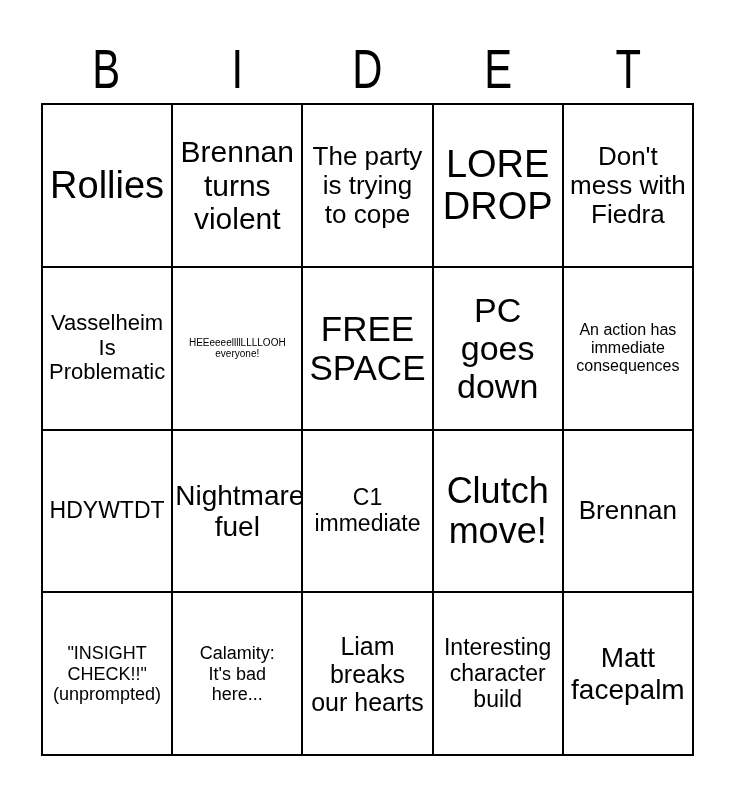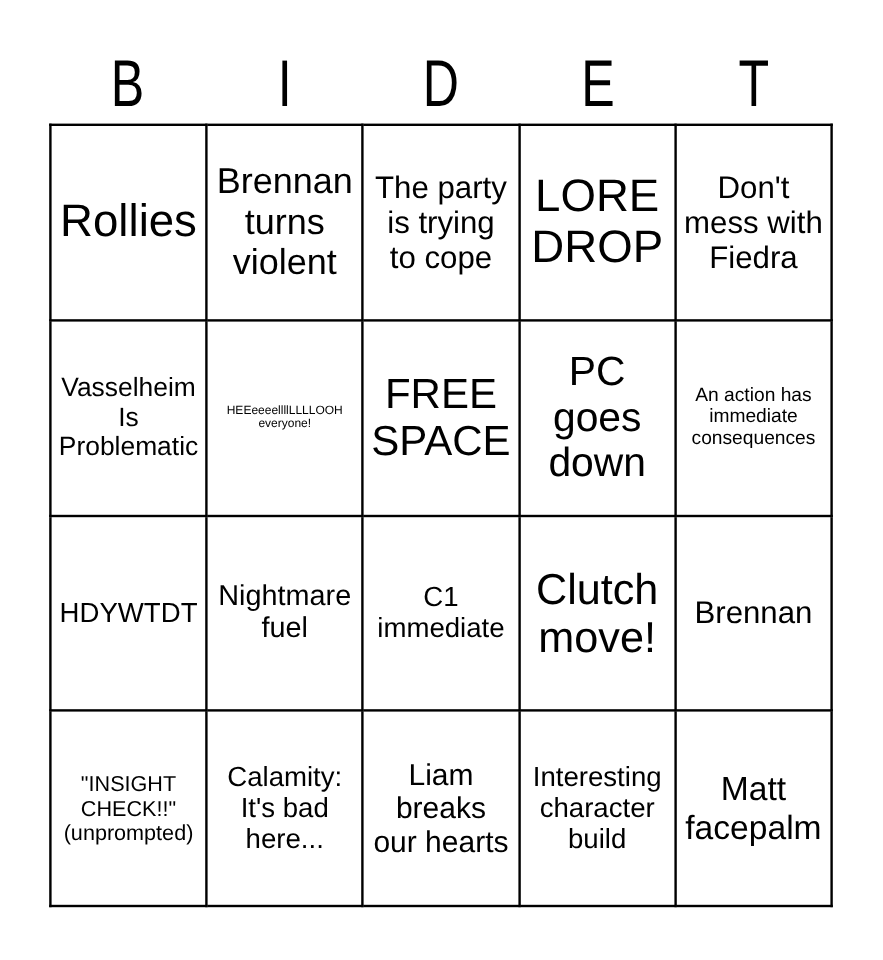--- a/index.html
+++ b/index.html
@@ -112,21 +112,21 @@
             <div class="ct" style="font-size:16px">An action has
 immediate
 consequences</div>
           </td>
       </tr>
       <tr>
         <td>
             <div class="ct" style="font-size:23px">HDYWTDT</div>
           </td>
         <td>
-            <div class="ct" style="font-size:24px">Nightmare
+            <div class="ct" style="font-size:28px">Nightmare
 fuel</div>
           </td>
         <td>
             <div class="ct" style="font-size:23px">C1
 immediate</div>
           </td>
         <td>
             <div class="ct" style="font-size:36px">Clutch
 move!</div>
           </td>
@@ -134,21 +134,21 @@
             <div class="ct" style="font-size:26px">Brennan</div>
           </td>
       </tr>
       <tr>
         <td>
             <div class="ct" style="font-size:18px">"INSIGHT
 CHECK!!"
 (unprompted)</div>
           </td>
         <td>
-            <div class="ct" style="font-size:23px">Calamity:
+            <div class="ct" style="font-size:18px">Calamity:
 It's bad
 here...</div>
           </td>
         <td>
             <div class="ct" style="font-size:25px">Liam
 breaks
 our hearts</div>
           </td>
         <td>
             <div class="ct" style="font-size:23px">Interesting

